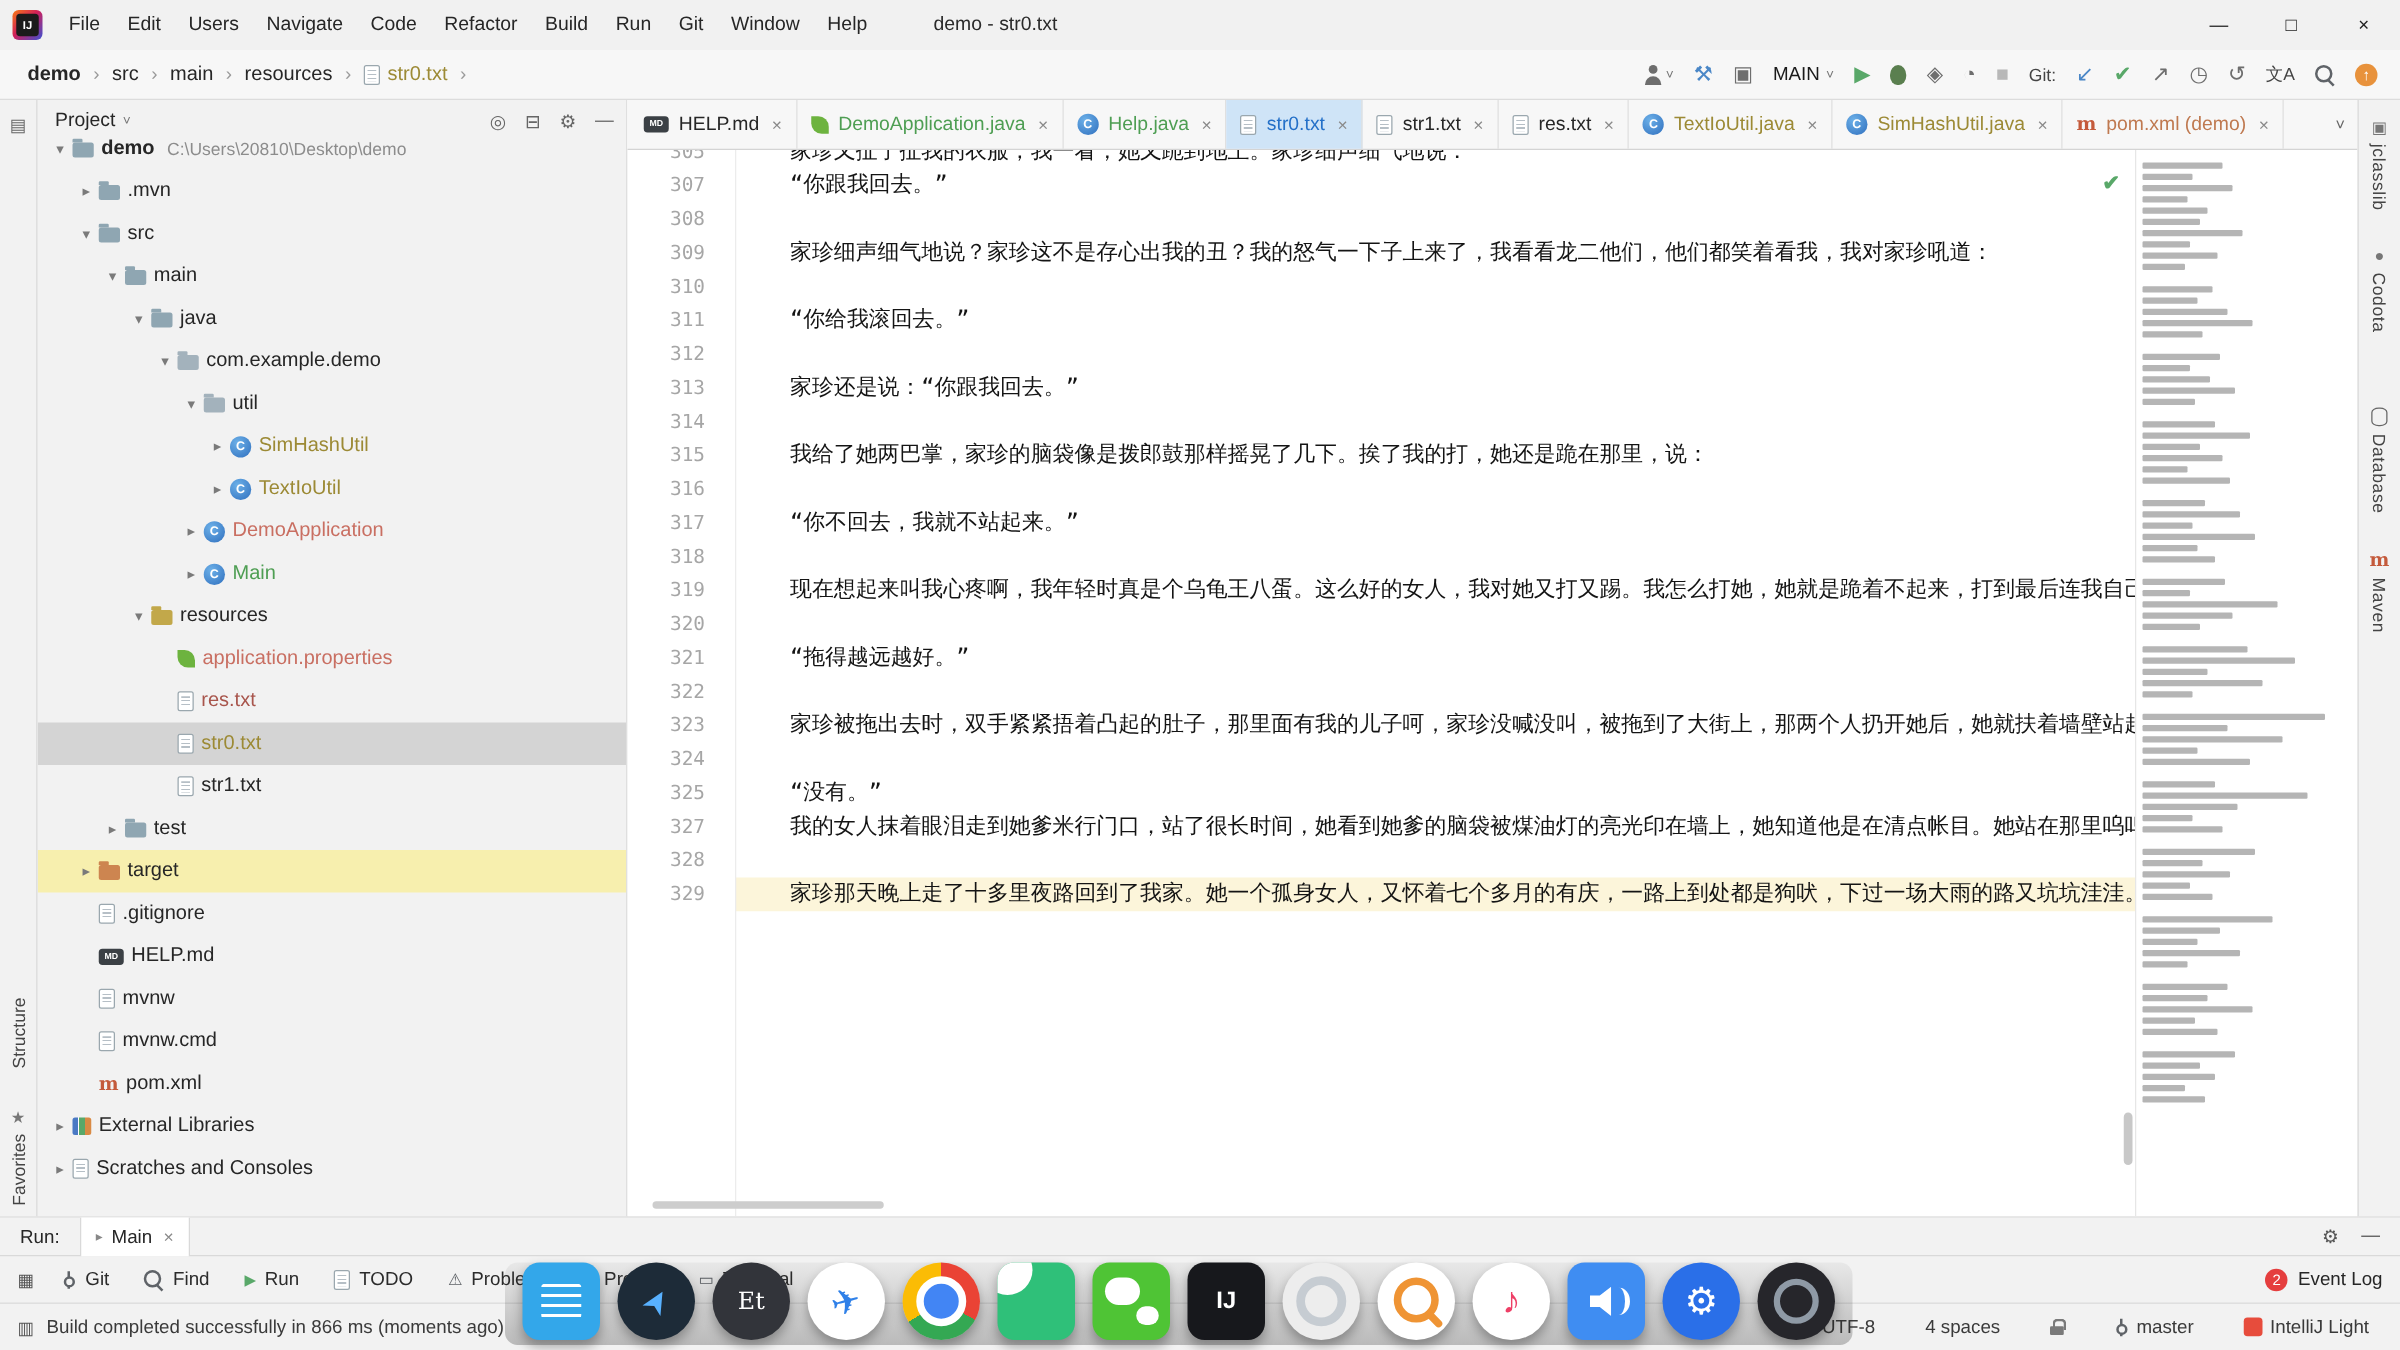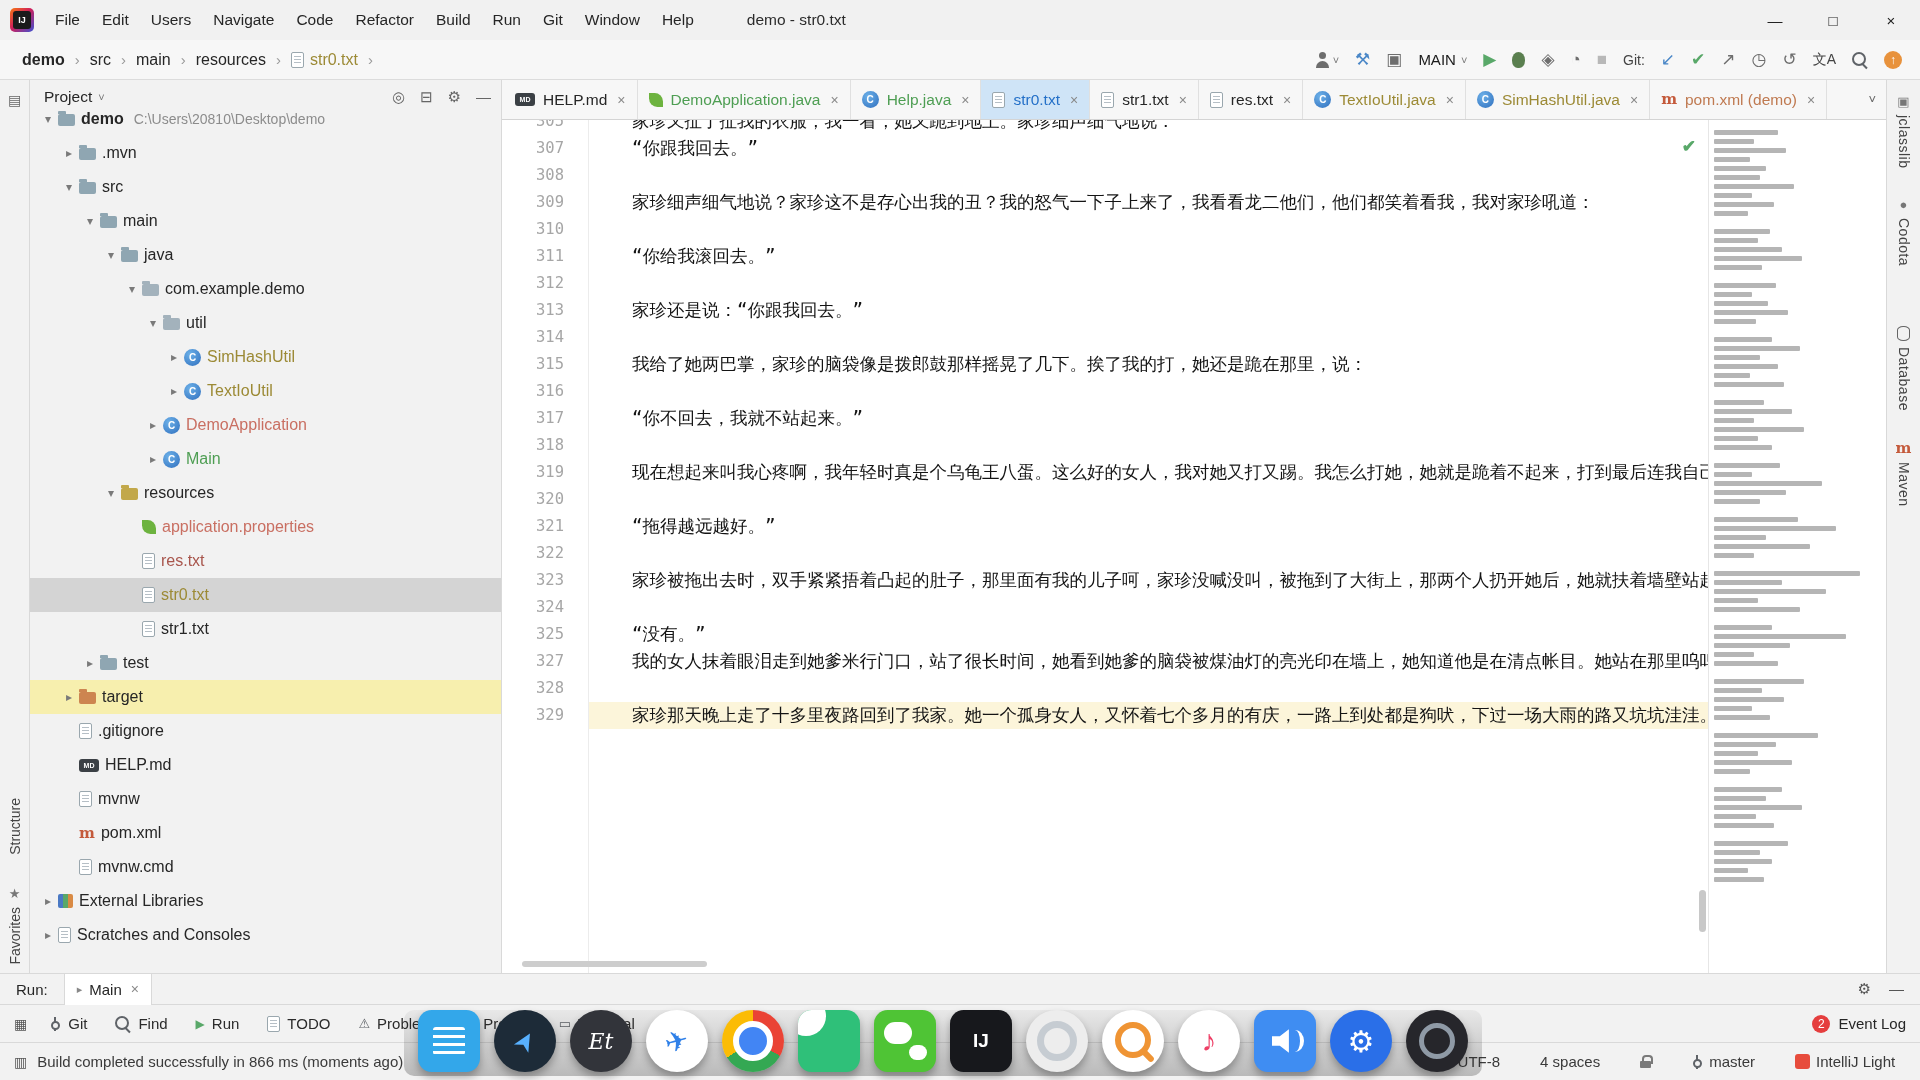--- a/index.html
+++ b/index.html
@@ -158,21 +158,21 @@
   #dockShelf { position:absolute; left:0; right:0; bottom:-4px; height:66px; border-radius:10px;
                background:linear-gradient(rgba(40,40,40,0.05), rgba(40,40,40,0.28)); }
   .dk { width:62px; height:62px; flex:none; display:flex; align-items:center; justify-content:center;
         position:relative; box-shadow:0 5px 9px rgba(0,0,0,0.3); z-index:1; }
   .round { border-radius:50%; } .sq { border-radius:22%; }
   .dk-notes { background:#33a7ea; }
   .dk-notes::before { content:""; width:32px; height:28px; border-radius:3px;
                       background:repeating-linear-gradient(180deg,#fff 0 3px, transparent 3px 8px); }
   .dk-pointer { background:#1d2b38; color:#58b1ff; font-size:26px; }
   .dk-pointer span { transform:rotate(-60deg); }
-  .dk-everything { background:#32343a; color:#fff; font-size:22px; font-family:"DejaVu Serif", serif; font-style:italic; }
+  .dk-everything { background:#32343a; color:#fff; font-size:19px; font-family:"DejaVu Serif", serif; }
   .dk-tim { background:#fff; color:#2f80e8; font-size:28px; }
   .dk-tim span { transform:rotate(-15deg); }
   .dk-chrome { background:conic-gradient(#ea4335 0 33%, #34a853 33% 66%, #fbbc05 66% 100%); }
   .dk-chrome::before { content:""; position:absolute; width:28px; height:28px; border-radius:50%; background:#4285f4; border:6px solid #fff; }
   .dk-green { background:#2fc079; overflow:hidden; }
   .dk-green::before { content:""; position:absolute; width:40px; height:40px; border-radius:50%; background:#fff; top:-14px; left:-12px; }
   .dk-wechat { background:#4fc435; }
   .dk-wechat::before { content:""; position:absolute; width:28px; height:22px; background:#fff; border-radius:11px; top:12px; left:10px; }
   .dk-wechat::after { content:""; position:absolute; width:18px; height:15px; background:#fff; border-radius:8px; bottom:12px; right:9px; }
   .dk-idea { background:#17181c; color:#fff; font-weight:bold; font-size:19px; }
@@ -426,27 +426,27 @@
             <span class="ico ic-md"></span>
             <span class="tree-label s-default">HELP.md</span>
           </div>
           <div class="tree-row" style="padding-left: 29px;">
             <span class="chev"></span>
             <span class="ico ic-doc"></span>
             <span class="tree-label s-default">mvnw</span>
           </div>
           <div class="tree-row" style="padding-left: 29px;">
             <span class="chev"></span>
+            <span class="ico ic-doc"></span>
+            <span class="tree-label s-default">mvnw.cmd</span>
+          </div>
+          <div class="tree-row" style="padding-left: 29px;">
+            <span class="chev"></span>
             <span class="ico ic-mvn"></span>
             <span class="tree-label s-default">pom.xml</span>
-          </div>
-          <div class="tree-row" style="padding-left: 29px;">
-            <span class="chev"></span>
-            <span class="ico ic-doc"></span>
-            <span class="tree-label s-default">mvnw.cmd</span>
           </div>
           <div class="tree-row" style="padding-left: 8px;">
             <span class="chev">▸</span>
             <span class="ico ic-lib"></span>
             <span class="tree-label s-default">External Libraries</span>
           </div>
           <div class="tree-row" style="padding-left: 8px;">
             <span class="chev">▸</span>
             <span class="ico ic-doc"></span>
             <span class="tree-label s-default">Scratches and Consoles</span>

